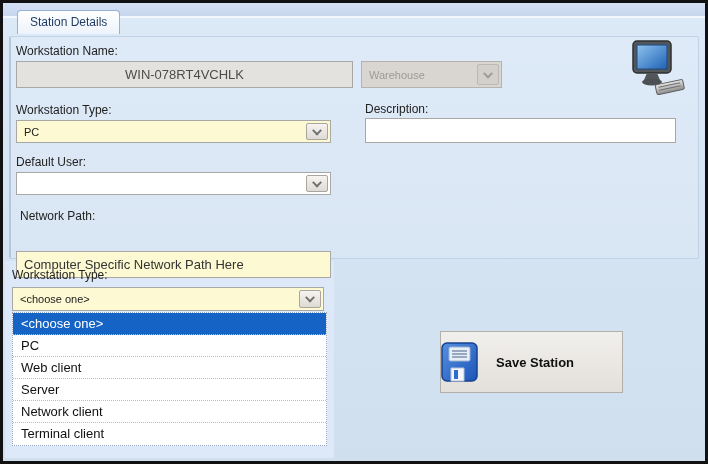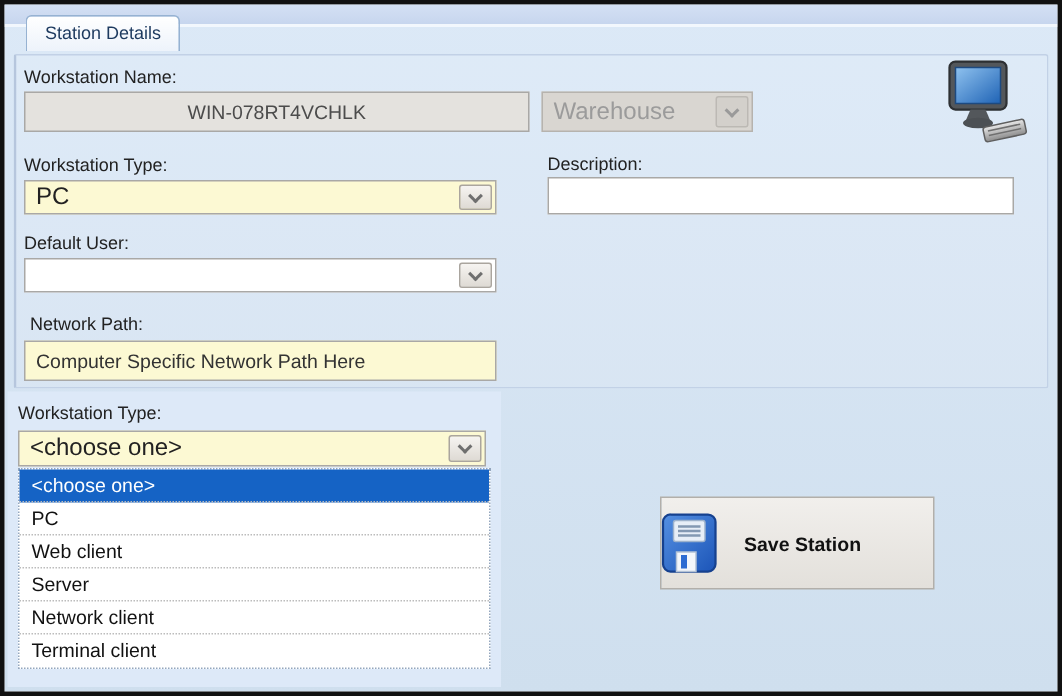--- a/index.html
+++ b/index.html
@@ -44,29 +44,29 @@
   .lbl {
     position: absolute; font-size: 12px; color: #222; white-space: nowrap;
   }
 
   .txt {
     position: absolute; border: 1px solid #a9a8a6; background: #fff;
     font-family: "Liberation Sans", sans-serif; font-size: 13px; color: #333;
     padding: 0 7px; outline: none;
   }
   .txt.gray  { background: #e4e2de; color: #4c4c4c; }
-  .txt.yellow{ background: #fcf9d3; }
+  .txt.yellow{ background: #fcf9d3; margin-top: 24px; }
 
   
   .combo {
     position: absolute; border: 1px solid #a9a8a6; background: #fff;
   }
   .combo .val {
     position: absolute; left: 7px; top: 0; bottom: 0; right: 26px;
-    font-size: 16px; color: #222; display: flex; align-items: center;
+    font-size: 11px; color: #222; display: flex; align-items: center;
     overflow: hidden; white-space: nowrap;
   }
   .combo .btn {
     position: absolute; right: 2px; top: 2px; bottom: 2px; width: 22px;
     background: linear-gradient(#f6f4f1, #dedad4);
     border: 1px solid #aaa59e; border-radius: 2px;
   }
   .chev {
     position: absolute; left: 50%; top: 50%; width: 7px; height: 7px;
     border-right: 2px solid #6f6f6f; border-bottom: 2px solid #6f6f6f;

